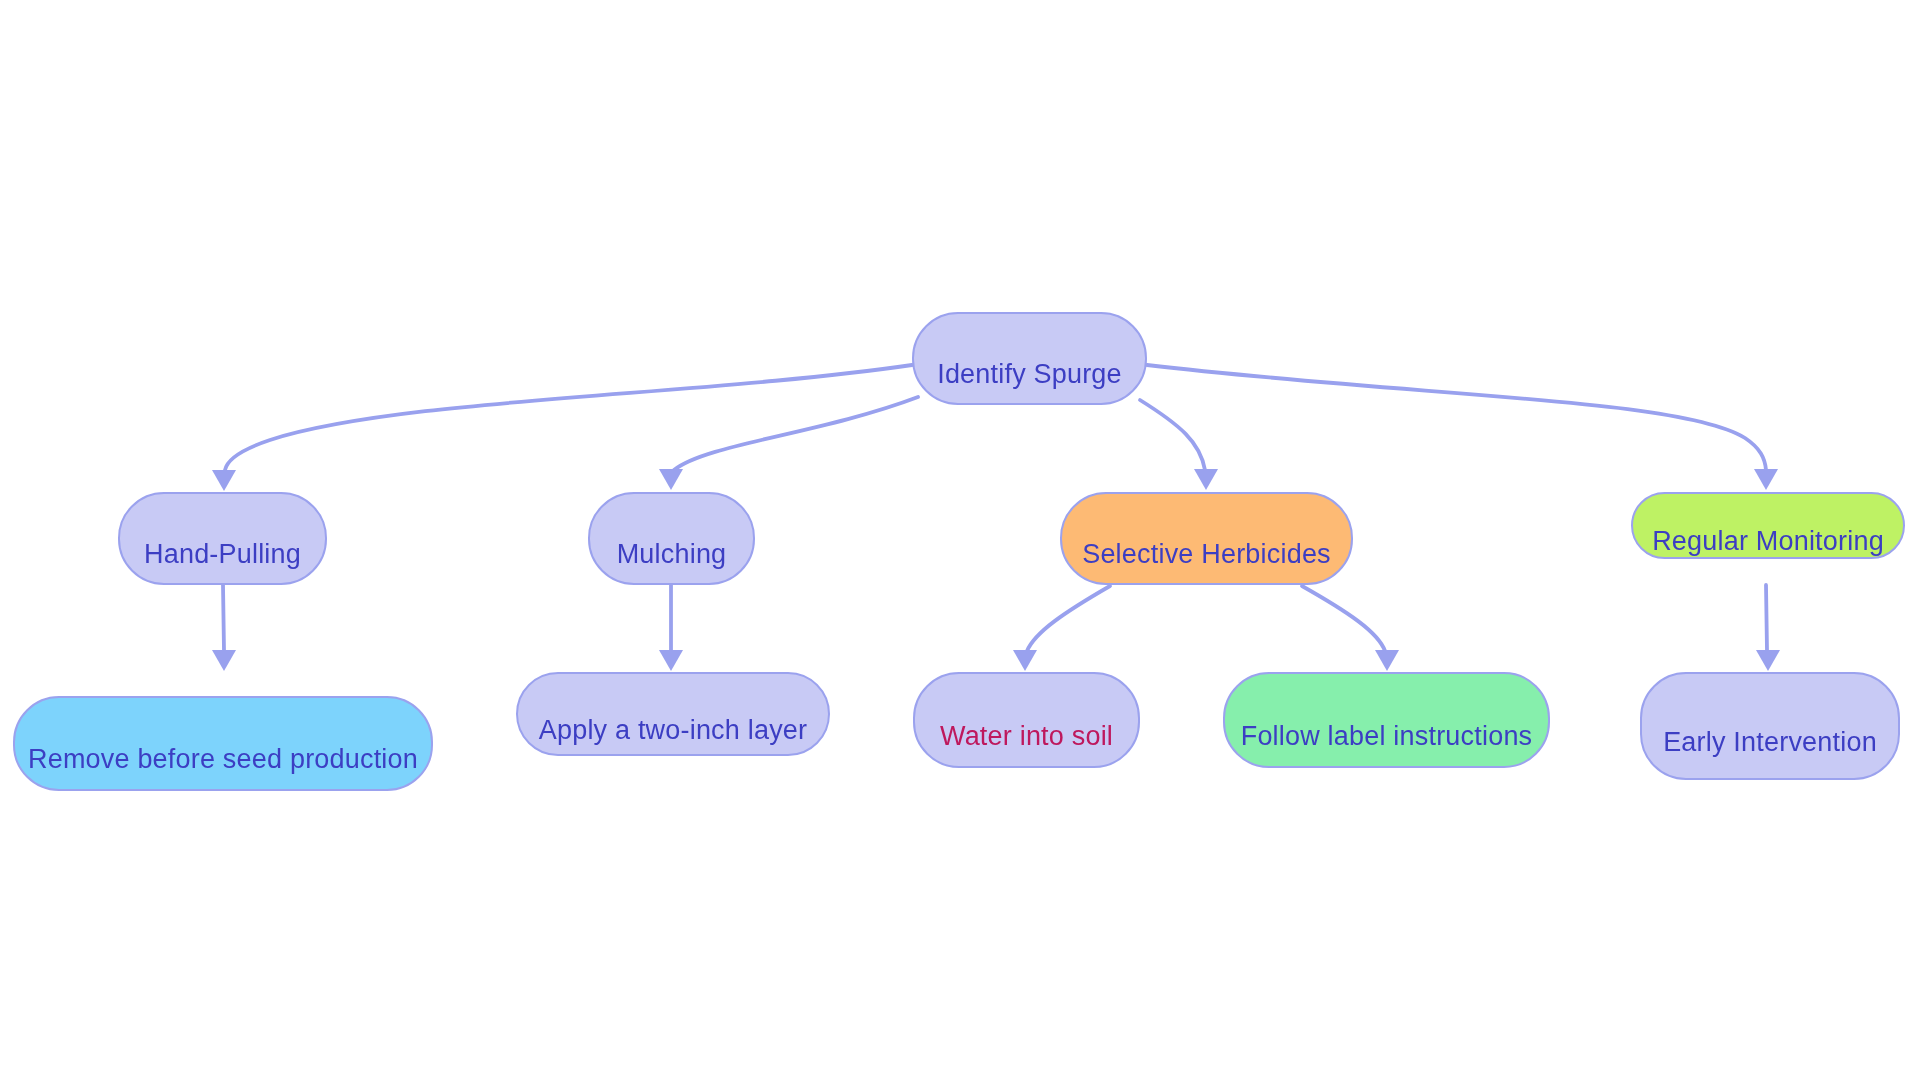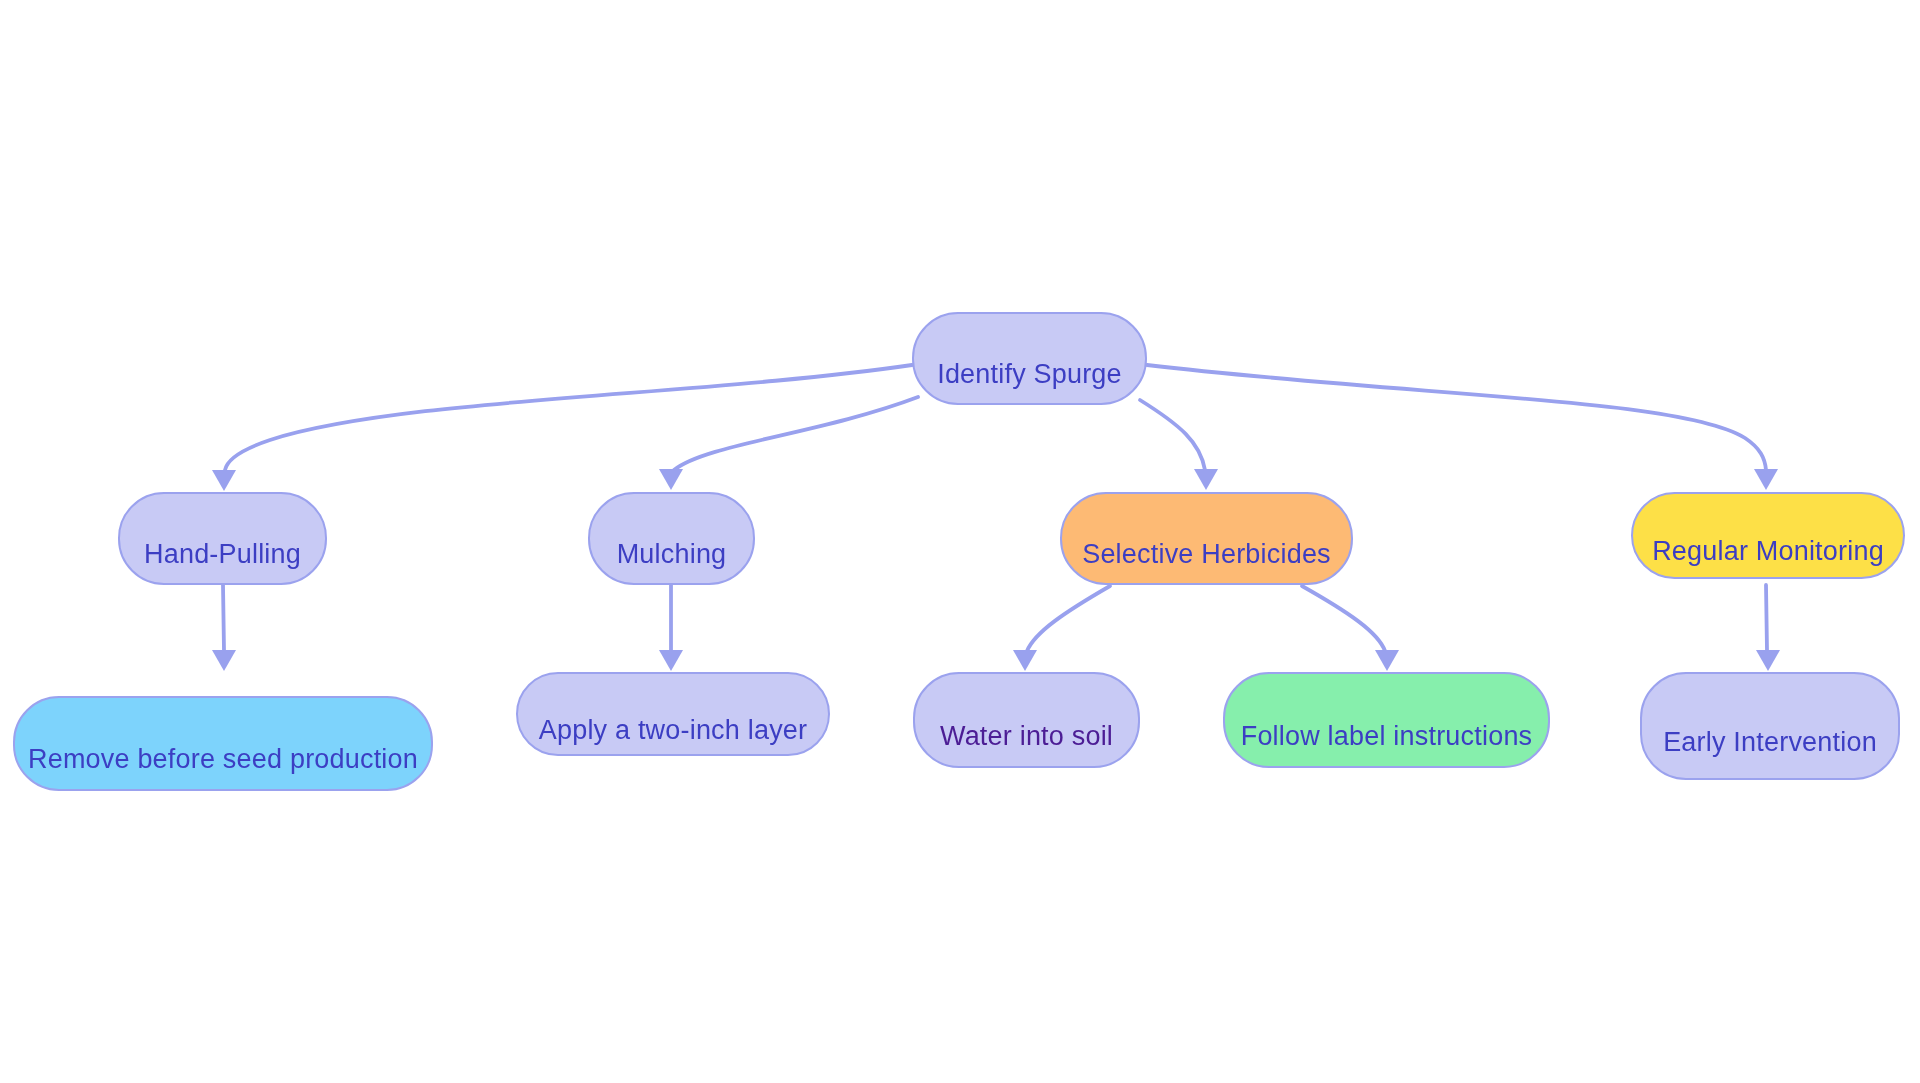--- a/index.html
+++ b/index.html
@@ -71,31 +71,31 @@
       </div>
       <div class="node" style="left: 118px; top: 492px; width: 209px; height: 93px; background: rgb(200, 202, 245); border-color: rgb(155, 162, 238);">
         <span style="color: rgb(60, 62, 195);">Hand-Pulling</span>
       </div>
       <div class="node" style="left: 588px; top: 492px; width: 167px; height: 93px; background: rgb(200, 202, 245); border-color: rgb(155, 162, 238);">
         <span style="color: rgb(60, 62, 195);">Mulching</span>
       </div>
       <div class="node" style="left: 1060px; top: 492px; width: 293px; height: 93px; background: #fdba74; border-color: rgb(155, 162, 238);">
         <span style="color: rgb(60, 62, 195);">Selective Herbicides</span>
       </div>
-      <div class="node" style="left: 1631px; top: 492px; width: 274px; height: 87px; background: #fde047; border-color: rgb(155, 162, 238);">
+      <div class="node" style="left: 1631px; top: 492px; width: 274px; height: 67px; background: #bef264; border-color: rgb(155, 162, 238);">
         <span style="color: rgb(60, 62, 195);">Regular Monitoring</span>
       </div>
       <div class="node" style="left: 13px; top: 696px; width: 420px; height: 95px; background: #7dd3fc; border-color: rgb(155, 162, 238);">
         <span style="color: rgb(60, 62, 195);">Remove before seed production</span>
       </div>
       <div class="node" style="left: 516px; top: 672px; width: 314px; height: 84px; background: rgb(200, 202, 245); border-color: rgb(155, 162, 238);">
         <span style="color: rgb(60, 62, 195);">Apply a two-inch layer</span>
       </div>
       <div class="node" style="left: 913px; top: 672px; width: 227px; height: 96px; background: rgb(200, 202, 245); border-color: rgb(155, 162, 238);">
-        <span style="color: #4c1d95;">Water into soil</span>
+        <span style="color: #be185d;">Water into soil</span>
       </div>
       <div class="node" style="left: 1223px; top: 672px; width: 327px; height: 96px; background: #86efac; border-color: rgb(155, 162, 238);">
         <span style="color: rgb(60, 62, 195);">Follow label instructions</span>
       </div>
       <div class="node" style="left: 1640px; top: 672px; width: 260px; height: 108px; background: rgb(200, 202, 245); border-color: rgb(155, 162, 238); text-align: center;">
         <span style="color: rgb(60, 62, 195);">Early Intervention</span>
       </div>
     </div>
 </div>
 

